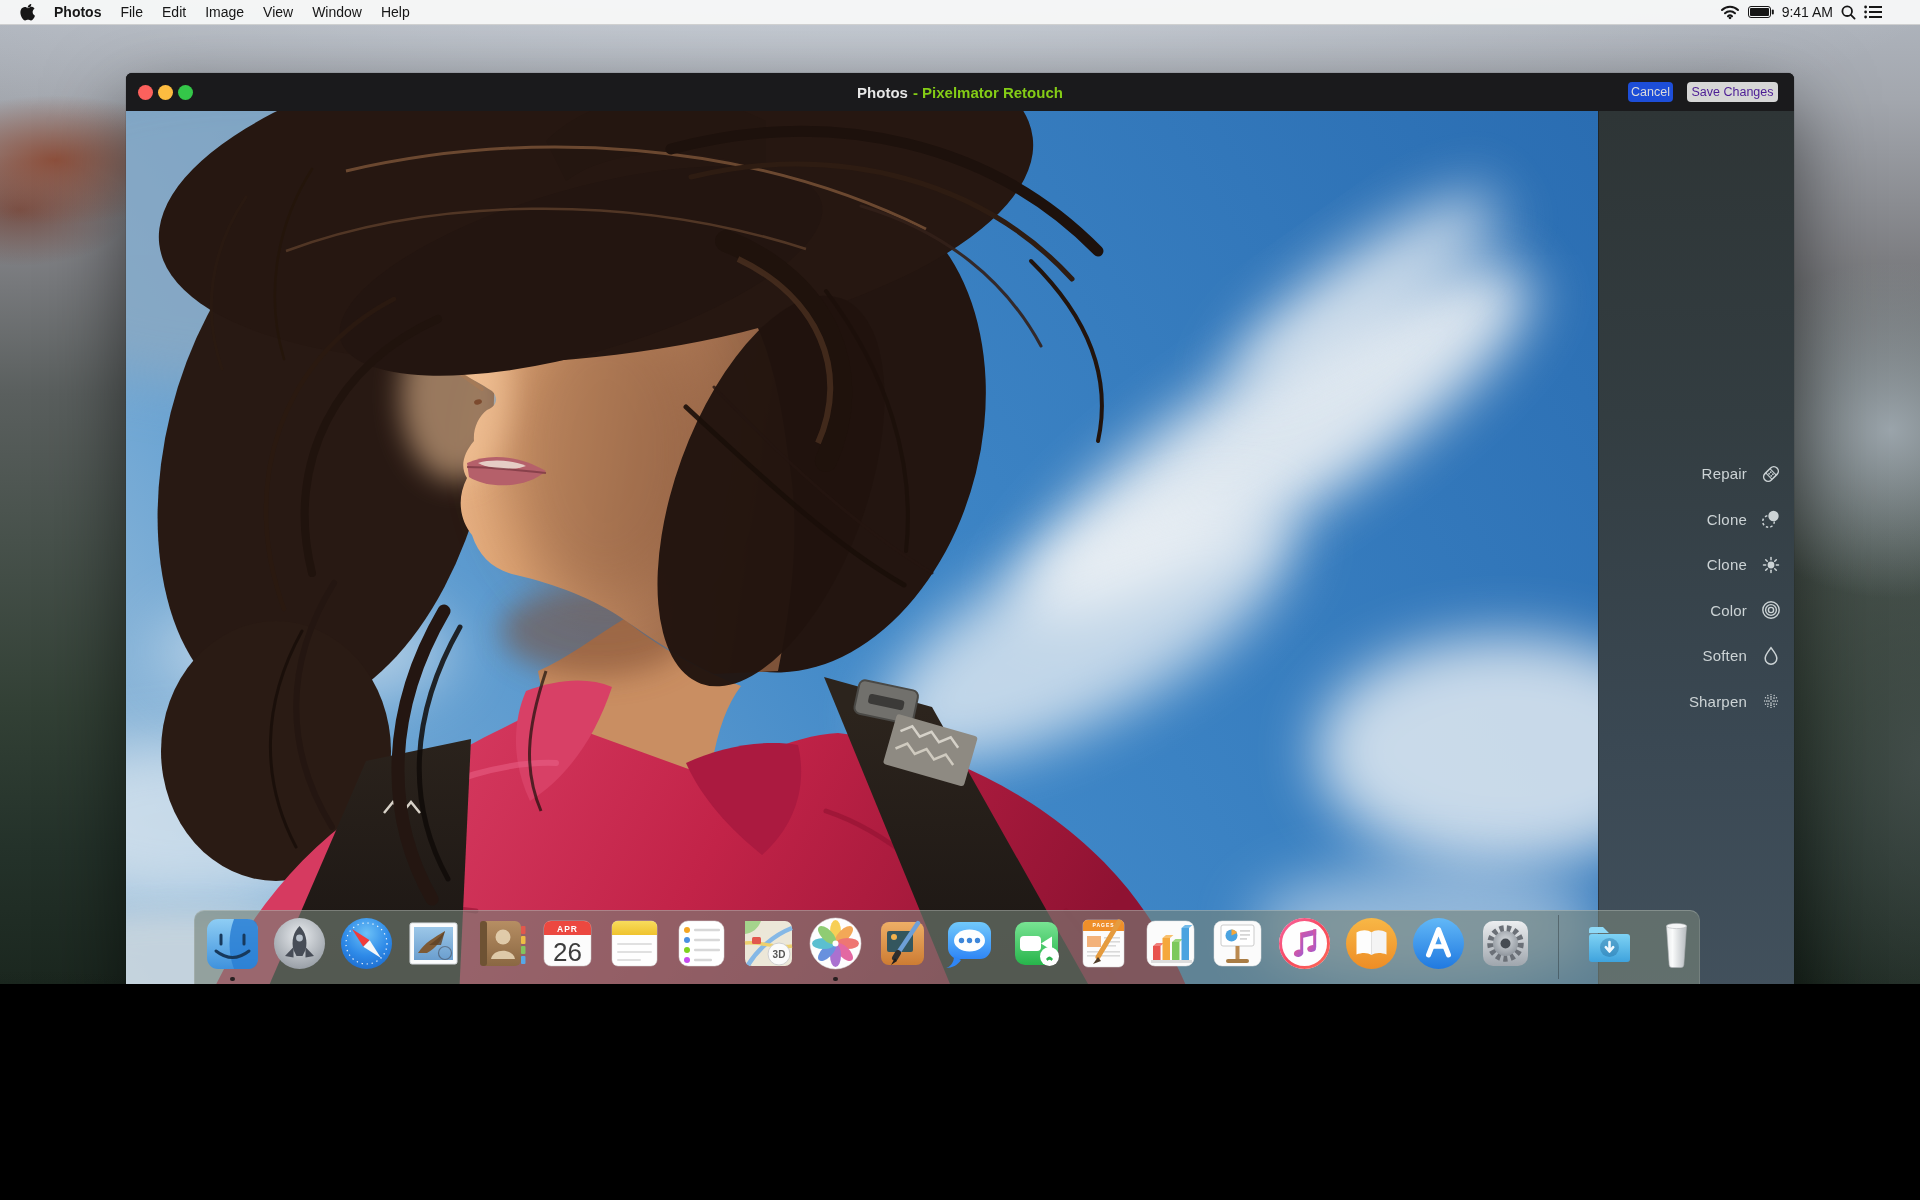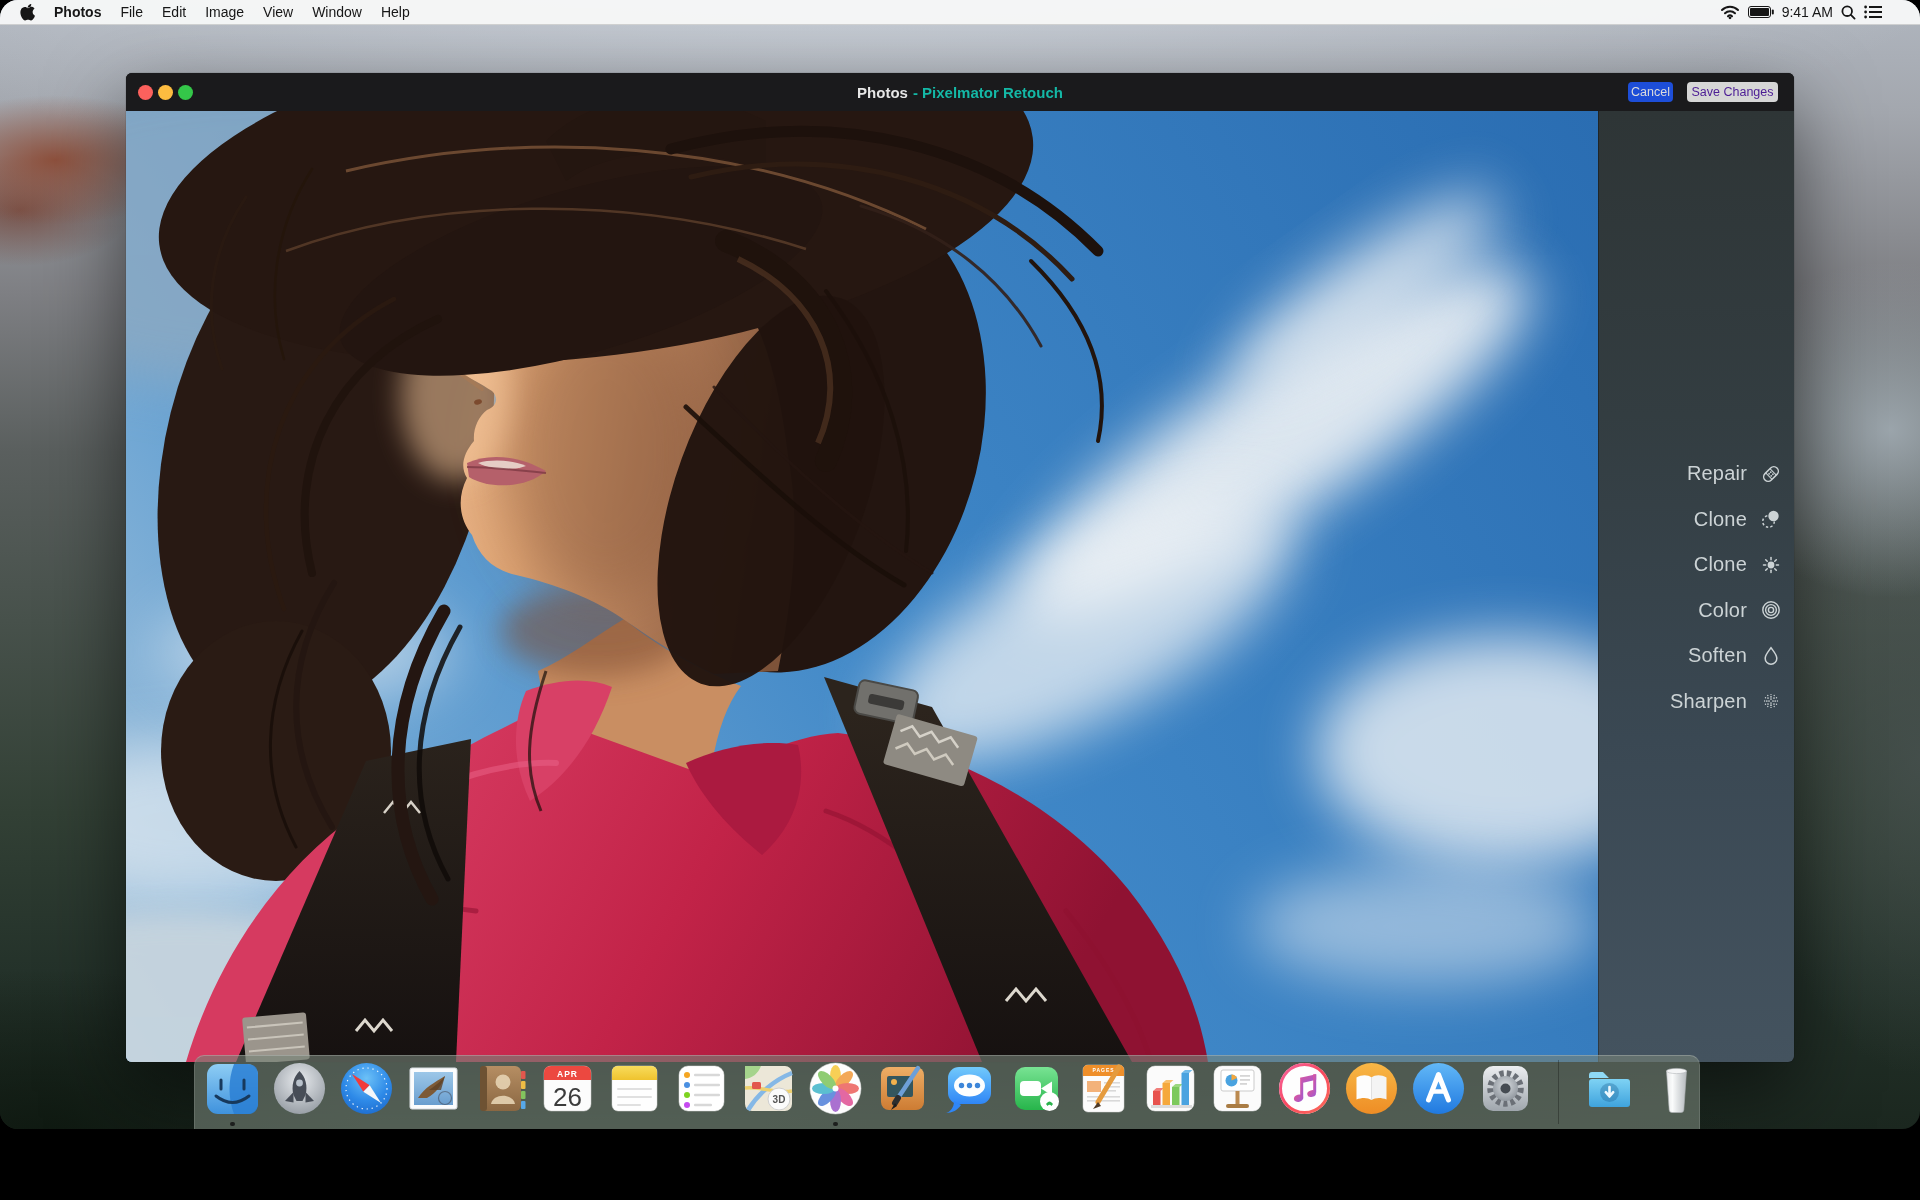--- a/index.html
+++ b/index.html
@@ -1,17 +1,17 @@
 <!DOCTYPE html>
 <html><head>
 <meta charset="utf-8">
 <style>
   html,body{margin:0;padding:0;background:#000;}
   body{width:1920px;height:1200px;overflow:hidden;font-family:"Liberation Sans",sans-serif;-webkit-font-smoothing:antialiased;}
-  .screen{position:relative;width:1920px;height:1129px;overflow:hidden;border-radius:18px;}
+  .screen{position:relative;width:1920px;height:984px;overflow:hidden;}
 
   
   .wallpaper{position:absolute;inset:0;
     background:
       radial-gradient(200px 90px at 55px 160px, rgba(141,74,52,.92), rgba(141,74,52,0) 72%),
       radial-gradient(160px 80px at 20px 210px, rgba(110,55,40,.7), rgba(110,55,40,0) 70%),
       radial-gradient(260px 240px at 1890px 430px, rgba(158,168,175,.95), rgba(158,168,175,0) 70%),
       radial-gradient(220px 420px at 1920px 760px, rgba(70,80,78,.8), rgba(70,80,78,0) 75%),
       radial-gradient(1500px 340px at 45% -60px, rgba(210,216,224,.92), rgba(210,216,224,0) 75%),
       radial-gradient(420px 220px at 40px 1140px, rgba(14,24,16,.95), rgba(14,24,16,0) 78%),
@@ -32,37 +32,37 @@
   .window{position:absolute;left:126px;top:73px;width:1668px;height:989px;border-radius:6px;overflow:hidden;
     box-shadow:0 30px 80px rgba(0,0,0,.55),0 0 1px rgba(0,0,0,.7);z-index:10;background:#1a1a1c;}
   .titlebar{position:absolute;left:0;top:0;width:100%;height:38px;background:#1a1a1c;}
   .traffic{position:absolute;top:12px;width:15px;height:15px;border-radius:50%;}
   .t-close{left:12px;background:#fc615d;}
   .t-min{left:32px;background:#fdbc40;}
   .t-zoom{left:52px;background:#34c749;}
   .win-title{position:absolute;left:0;right:0;top:0;height:38px;display:flex;align-items:center;justify-content:center;
     gap:5px;font-size:15px;font-weight:bold;pointer-events:none;}
   .win-title .app{color:#e6e6e6;}
-  .win-title .doc{color:#14b8a6;}
+  .win-title .doc{color:#84cc16;}
   .tb-btn{position:absolute;top:9px;height:20px;border-radius:4px;font-size:12.5px;display:flex;align-items:center;
     justify-content:center;cursor:default;}
   .btn-cancel{right:121px;width:45px;background:#1d4ed8;color:#dcdcdc;}
   .btn-save{right:16px;width:91px;background:#d6d6d6;color:#4c1d95;}
 
   .content{position:absolute;left:0;top:38px;width:1668px;height:951px;display:flex;}
   .photo{position:relative;width:1472px;height:951px;background:#3f87c7;}
   .photo svg{display:block;width:100%;height:100%;}
 
   
   .sidebar{position:relative;width:196px;height:951px;
     background:linear-gradient(180deg,#2e3536 0%,#333d41 32%,#3a4853 66%,#44535f 100%);
     border-left:1px solid rgba(0,0,0,.3);box-sizing:border-box;}
   .tools{position:absolute;top:340px;left:0;right:0;}
   .tool{height:45.5px;display:flex;align-items:center;justify-content:flex-end;gap:13px;padding-right:12px;}
-  .tool-label{font-size:20px;color:#ccd3d5;letter-spacing:.2px;}
+  .tool-label{font-size:15px;color:#ccd3d5;letter-spacing:.2px;}
   .tool-icon{width:22px;height:22px;display:flex;}
 
   
   .dock{position:absolute;left:194px;bottom:0;width:1506px;height:74px;z-index:20;
     background:rgba(118,131,120,.62);border-radius:10px 10px 0 0;
     border-top:1px solid rgba(255,255,255,.22);border-left:1px solid rgba(255,255,255,.12);border-right:1px solid rgba(255,255,255,.12);
     box-sizing:border-box;display:flex;align-items:flex-start;padding:4px 0 0 9px;gap:10px;}
   .dock-item{position:relative;width:57px;height:57px;flex:none;}
   .dock-item svg{display:block;width:57px;height:57px;}
   .dock-dot{position:absolute;left:26px;bottom:-9px;width:4.5px;height:4.5px;border-radius:50%;background:rgba(20,20,20,.85);}

